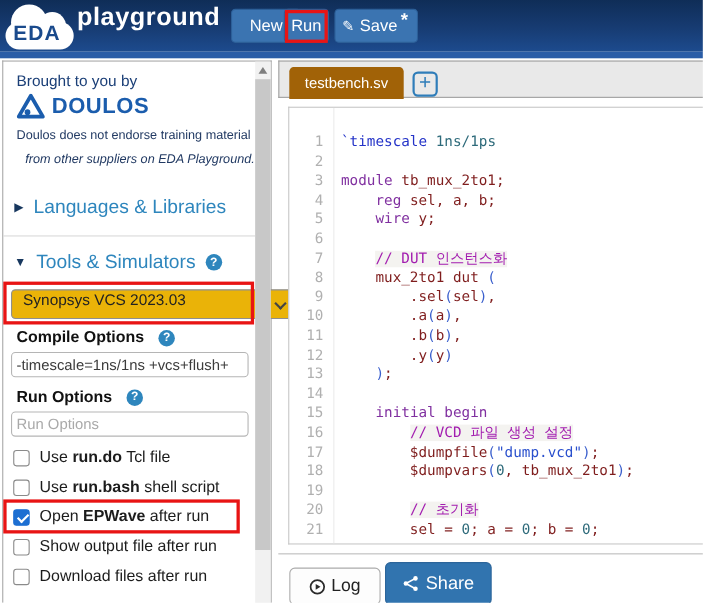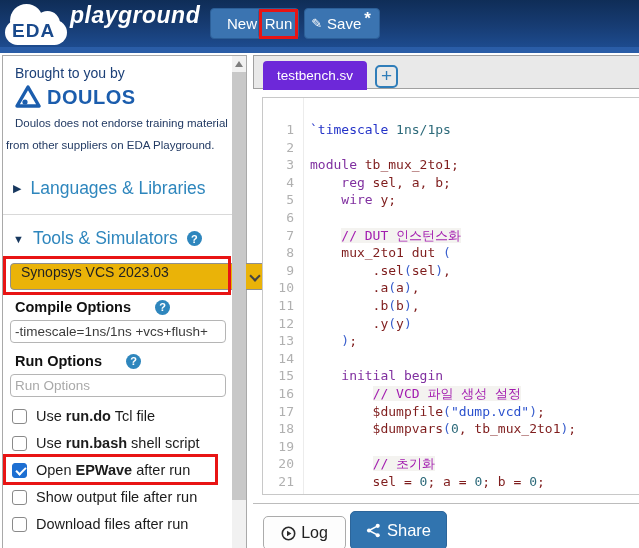--- a/index.html
+++ b/index.html
@@ -9,21 +9,21 @@
   
   .header { position:absolute; left:0; top:0; width:639px; height:47px;
             background:linear-gradient(180deg,#0f2d57 0%,#173c73 55%,#1d4b8e 100%);padding-left:28px; }
   .header-strip { position:absolute; left:0; top:47px; width:639px; height:6px; background:#2a5da7; }
   .cloud { position:absolute; left:4px; top:3px; width:64px; height:42px; }
   .cloud .c1 { position:absolute; left:6px; top:1px; width:33px; height:33px; border-radius:50%; background:#fff; }
   .cloud .c2 { position:absolute; left:31px; top:8px; width:25px; height:25px; border-radius:50%; background:#fff; }
   .cloud .base { position:absolute; left:1px; top:17px; width:62px; height:25px; border-radius:13px; background:#fff; }
   .cloud .eda-text { position:absolute; left:8px; top:17px; font-size:19px; font-weight:bold;
                      color:#1a4a8c; letter-spacing:1px; }
-  .wordmark { position:absolute; left:70px; top:2px; color:#fff; font-size:23px; font-weight:bold; letter-spacing:.5px;font-style:italic; }
+  .wordmark { position:absolute; left:70px; top:2px; color:#fff; font-size:23px; font-weight:bold; letter-spacing:.5px; }
   .hdr-btn { position:absolute; top:8px; height:31px; background:#3b74b1; border:1px solid #2c5f98;
              border-radius:4px; color:#fff; font-size:15px; display:flex; align-items:center;
              justify-content:center; gap:5px; cursor:pointer; }
   .btn-new  { left:210px; width:64px; }
   .btn-run  { left:258px; width:41px; }
   .btn-save { left:304px; width:76px; }
   .pencil { font-size:13px; }
   .save-star { font-size:17px; font-weight:bold; position:relative; top:-5px; left:-2px; }
 
   
@@ -32,37 +32,37 @@
   .rb-select { left:3px;  top:256px; width:228px; height:39px; }
   .rb-epwave { left:3px;  top:454px; width:215px; height:31px; }
 
   
   .sidebar { position:absolute; left:2px; top:55px; width:245px; height:493px;
              background:#fff; border:1px solid #a9a9a9; border-bottom:none; }
   .sponsor-lead { position:absolute; left:12px; top:9px; font-size:14px; color:#1b3f77; }
   .doulos-row { position:absolute; left:12px; top:29px; display:flex; align-items:center; gap:6px; }
   .doulos-name { font-size:20px; font-weight:bold; color:#1b5dad; letter-spacing:.5px; }
   .disc1 { position:absolute; left:12px; top:61px; font-size:11.5px; color:#223a63; }
-  .disc2 { position:absolute; left:3px; top:83px; font-size:11.5px; color:#223a63; }
+  .disc2 { position:absolute; left:20px; top:83px; font-size:11.5px; color:#223a63;font-style:italic; }
   .section-hdr { position:absolute; left:10px; display:flex; align-items:center; gap:9px;
                  font-size:17.5px; color:#2e86bd; cursor:pointer; }
   .sec-languages { top:122px; }
   .sec-tools { top:172px; }
   .sec-arrow { font-size:11px; color:#17375e; }
   .divider { position:absolute; left:0; top:158px; width:229px; height:1px; background:#d9d9d9; }
   .help-icon { width:15px; height:15px; border-radius:50%; background:#2e86bd; color:#fff;
                font-size:11px; font-weight:bold; display:inline-flex; align-items:center;
                justify-content:center; flex:0 0 auto; }
   .sim-select { position:absolute; left:7px; top:207px; width:261px; height:27px; border:1px solid #8f8f8f;
                 border-radius:4px; background:#eab308; display:flex; align-items:flex-start; padding:0 10px;
                 font-size:14px; color:#222; cursor:pointer; }
   .chevron { position:absolute; right:11px; top:8px; width:8px; height:8px;
              border-right:2px solid #444; border-bottom:2px solid #444; transform:rotate(45deg); }
   .opt-label { position:absolute; left:12px; font-size:14.5px; font-weight:bold; color:#111;
-               display:flex; align-items:center; gap:24px; }
+               display:flex; align-items:center; gap:13px; }
   .lbl-compile { top:243px; }
   .lbl-run { top:297px; }
   .side-input { position:absolute; left:7px; width:216px; height:23px; border:1px solid #b5b5b5;
                 border-radius:4px; font-size:13.5px; color:#3c3c3c; padding:0 4px;
                 font-family:"Liberation Sans", sans-serif; outline:none; }
   .in-compile { top:264px; }
   .in-run { top:318px; }
   .in-run::placeholder { color:#a9a9a9; }
   .cb-row { position:absolute; left:9px; display:flex; align-items:center; gap:9px;
             font-size:14.5px; color:#1c1c1c; cursor:pointer; }
@@ -75,21 +75,21 @@
   .sb-scroll { position:absolute; right:0; top:0; width:14px; height:493px; background:#f1f1f1; }
   .sb-up { position:absolute; left:0; top:0; width:14px; height:15px; display:flex;
            align-items:center; justify-content:center; }
   .sb-up-arrow { width:0; height:0; border-left:4px solid transparent; border-right:4px solid transparent;
                  border-bottom:6px solid #7e7e7e; }
   .sb-thumb { position:absolute; left:0; top:16px; width:14px; height:428px; background:#c8c8c8; }
 
   
   .tabbar { position:absolute; left:253px; top:55px; width:386px; height:34px; background:#e9e9e9;
             border:1px solid #a0a0a0; border-right:none; }
-  .tab-active { position:absolute; left:263px; top:61px; width:104px; height:29px; background:#6d28d9;
+  .tab-active { position:absolute; left:263px; top:61px; width:104px; height:29px; background:#a16207;
                 border-radius:4px 4px 0 0; color:#fff; font-size:13.5px; display:flex; align-items:center;
                 justify-content:center; z-index:5; cursor:pointer; }
   .tab-add { position:absolute; left:375px; top:65px; width:23px; height:23px; border:2px solid #2f7db9;
              border-radius:5px; color:#2f7db9; font-size:19px; line-height:18px; text-align:center;
              z-index:5; cursor:pointer; }
   .editor { position:absolute; left:262px; top:97px; width:377px; height:398px; background:#fff;
             border:1px solid #c8c8c8; border-right:none; overflow:hidden; padding-top:23px; }
   .gutter-line { position:absolute; left:40px; top:0; bottom:0; width:1px; background:#ececec; }
   .code-line { display:flex; height:17.6px; line-height:17.6px;
                font-family:"DejaVu Sans Mono", monospace; font-size:13px; }

